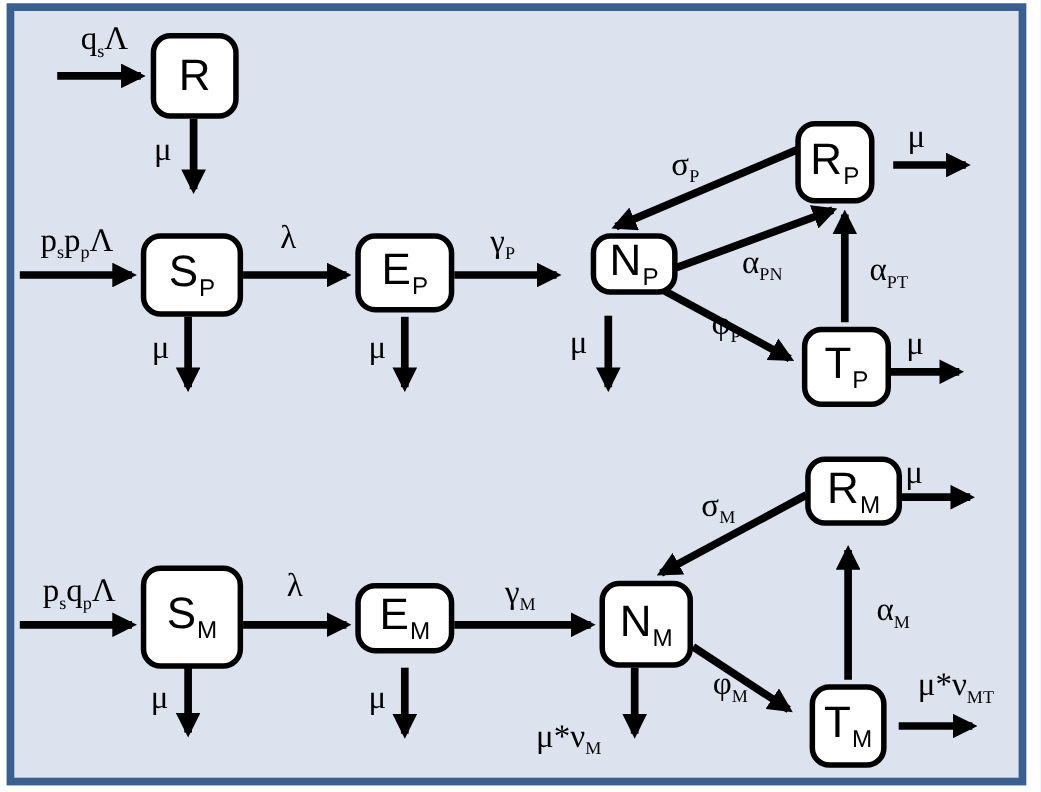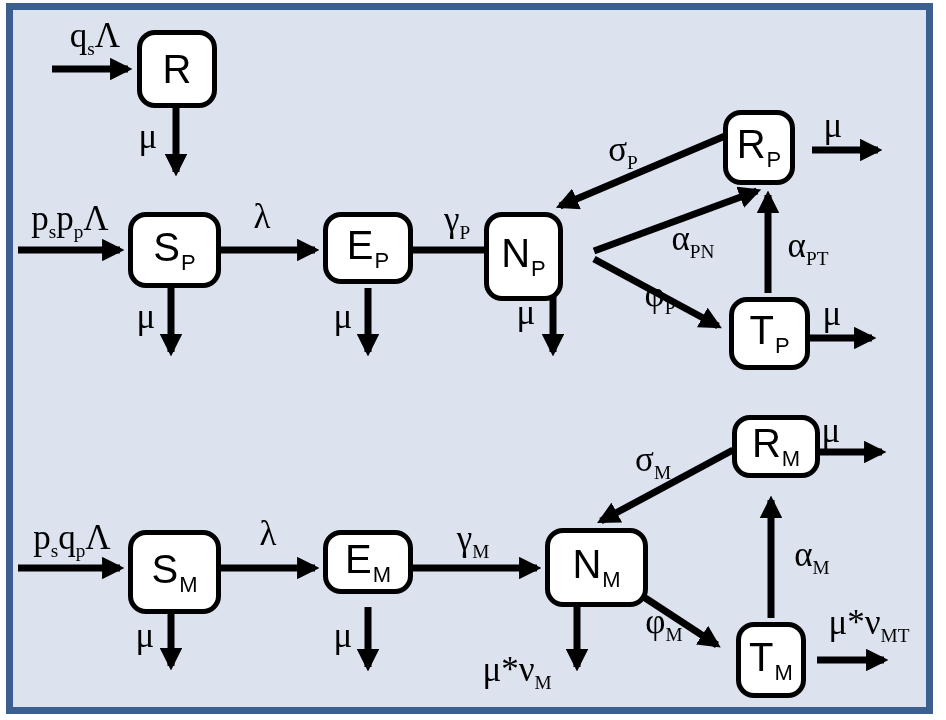--- a/index.html
+++ b/index.html
@@ -14,21 +14,21 @@
   svg.arrows{position:absolute;left:0;top:0;}
   .box{
     position:absolute;background:#ffffff;border:5px solid #000000;
     border-radius:18px;box-sizing:border-box;
     display:flex;align-items:center;justify-content:center;
     font-family:"Liberation Sans",sans-serif;font-size:40px;line-height:1;
   }
   .box sub{font-size:0.55em;line-height:1;margin-left:1px;}
   .param{
     position:absolute;transform:translate(-50%,-50%);
-    font-size:35px;line-height:1;white-space:nowrap;
+    font-size:30px;line-height:1;white-space:nowrap;
   }
   .param sub{font-size:0.55em;}
 </style>
 </head>
 <body>
 
 <div class="frame"></div>
 
 <svg class="arrows" width="946" height="720" viewBox="0 0 946 720">
   <defs>
@@ -69,36 +69,36 @@
 
 <div class="box" style="left:137px;top:30px;width:80px;height:78px">
     <span>R</span>
   </div>
 <div class="box" style="left:128px;top:212px;width:93px;height:76px">
     <span>S<sub>P</sub></span>
   </div>
 <div class="box" style="left:323px;top:212px;width:90px;height:72px">
     <span>E<sub>P</sub></span>
   </div>
-<div class="box" style="left:484px;top:212px;width:79px;height:89px">
+<div class="box" style="left:537px;top:212px;width:79px;height:56px">
     <span>N<sub>P</sub></span>
   </div>
 <div class="box" style="left:723px;top:110px;width:72px;height:75px">
     <span>R<sub>P</sub></span>
   </div>
 <div class="box" style="left:729px;top:297px;width:81px;height:73px">
     <span>T<sub>P</sub></span>
   </div>
-<div class="box" style="left:128px;top:530px;width:93px;height:84px">
+<div class="box" style="left:128px;top:514px;width:93px;height:94px">
     <span>S<sub>M</sub></span>
   </div>
 <div class="box" style="left:323px;top:530px;width:90px;height:64px">
     <span>E<sub>M</sub></span>
   </div>
-<div class="box" style="left:545px;top:528px;width:103px;height:79px">
+<div class="box" style="left:545px;top:528px;width:85px;height:79px">
     <span>N<sub>M</sub></span>
   </div>
 <div class="box" style="left:732px;top:415px;width:88px;height:63px">
     <span>R<sub>M</sub></span>
   </div>
 <div class="box" style="left:736px;top:622px;width:70px;height:76px">
     <span>T<sub>M</sub></span>
   </div>
 
 <div class="param" style="left:95px;top:38px">q<sub>s</sub>Λ</div>

